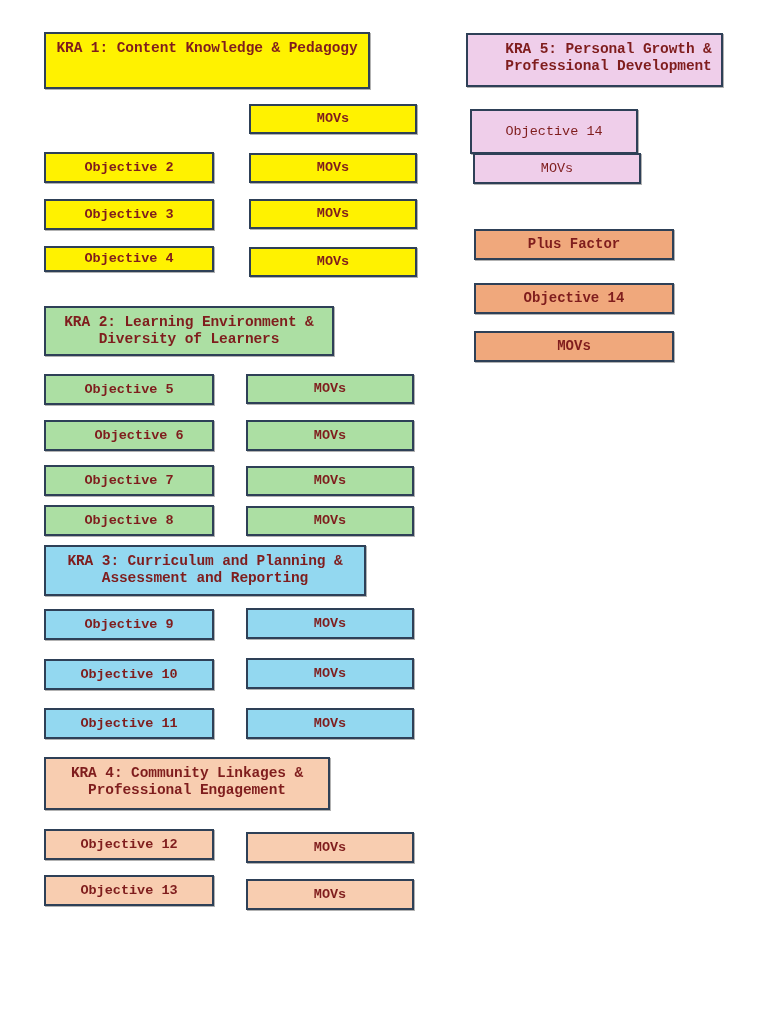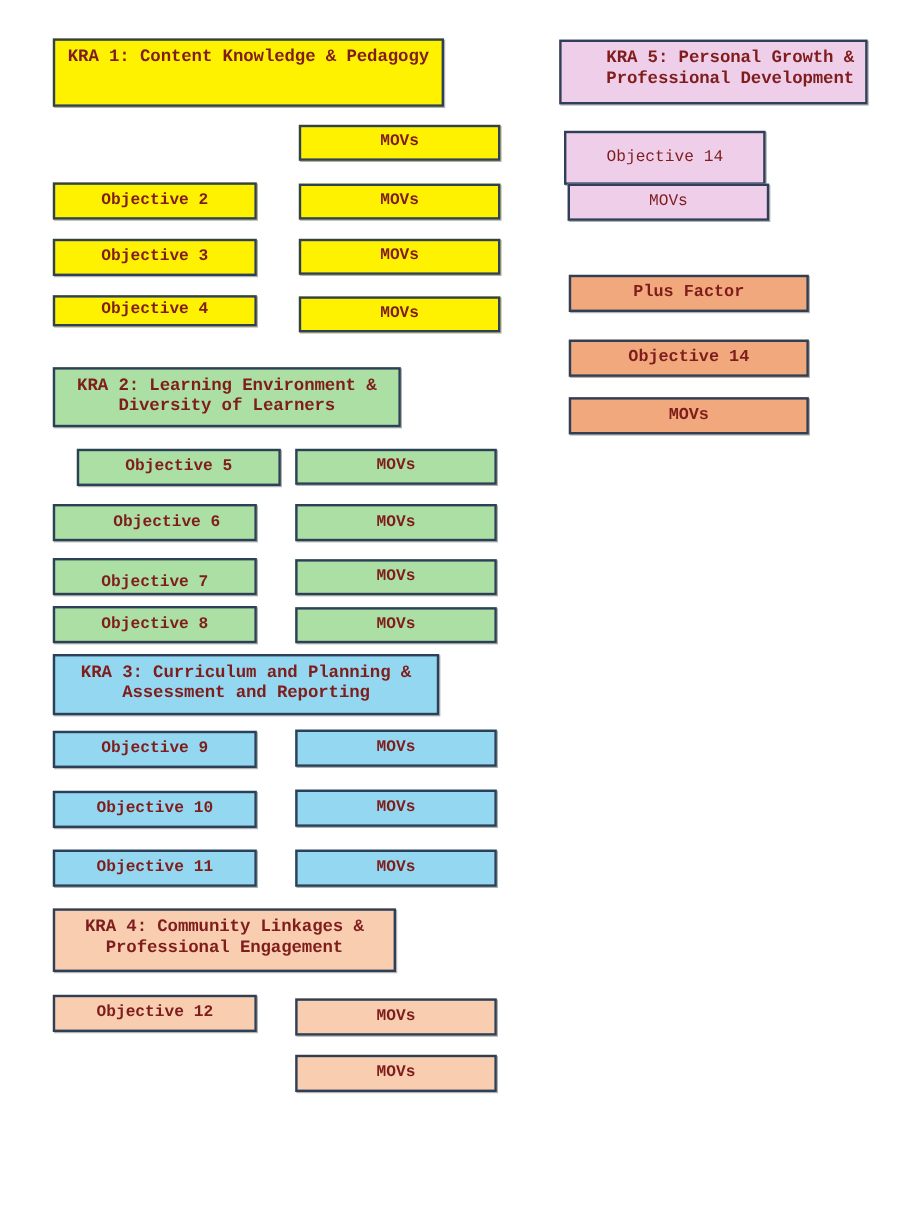--- a/index.html
+++ b/index.html
@@ -91,35 +91,35 @@
     <span>Objective 4</span>
   </div>
   <div class="box mov" style="left:249px; top:247px; width:168px; height:30px; background:#FFF200;">
     <span>MOVs</span>
   </div>
 
   <div class="box hdr" style="left:44px; top:306px; width:290px; height:50px; background:#ACDFA3;">
     <span class="inner">KRA 2: Learning Environment &amp; Diversity of Learners</span>
   </div>
 
-  <div class="box obj" style="left:44px; top:374px; width:170px; height:31px; background:#ACDFA3;margin-left:20px;">
+  <div class="box obj" style="left:44px; top:374px; width:170px; height:31px; background:#ACDFA3;">
     <span>Objective 5</span>
   </div>
   <div class="box mov" style="left:246px; top:374px; width:168px; height:30px; background:#ACDFA3;">
     <span>MOVs</span>
   </div>
 
   <div class="box obj" style="left:44px; top:420px; width:170px; height:31px; background:#ACDFA3;padding-left:20px;">
     <span>Objective 6</span>
   </div>
   <div class="box mov" style="left:246px; top:420px; width:168px; height:31px; background:#ACDFA3;">
     <span>MOVs</span>
   </div>
 
-  <div class="box obj" style="left:44px; top:465px; width:170px; height:31px; background:#ACDFA3;align-items:flex-end;">
+  <div class="box obj" style="left:44px; top:465px; width:170px; height:31px; background:#ACDFA3;">
     <span>Objective 7</span>
   </div>
   <div class="box mov" style="left:246px; top:466px; width:168px; height:30px; background:#ACDFA3;">
     <span>MOVs</span>
   </div>
 
   <div class="box obj" style="left:44px; top:505px; width:170px; height:31px; background:#ACDFA3;justify-content:center;">
     <span>Objective 8</span>
   </div>
   <div class="box mov" style="left:246px; top:506px; width:168px; height:30px; background:#ACDFA3;">
@@ -155,20 +155,23 @@
     <span class="inner">KRA 4: Community Linkages &amp; Professional Engagement</span>
   </div>
 
   <div class="box obj" style="left:44px; top:829px; width:170px; height:31px; background:#F8CDB0;">
     <span>Objective 12</span>
   </div>
   <div class="box mov" style="left:246px; top:832px; width:168px; height:31px; background:#F8CDB0;">
     <span>MOVs</span>
   </div>
 
+  <div class="box obj" style="left:44px; top:875px; width:170px; height:31px; background:#F8CDB0;">
+    <span>Objective 13</span>
+  </div>
   <div class="box mov" style="left:246px; top:879px; width:168px; height:31px; background:#F8CDB0;">
     <span>MOVs</span>
   </div>
 
   <div class="box hdr" style="left:466px; top:33px; width:257px; height:54px; background:#EFCEEA;padding-left:28px;">
     <span class="inner">KRA 5: Personal Growth &amp; Professional Development</span>
   </div>
 
   <div class="box obj plain" style="left:470px; top:109px; width:168px; height:45px; background:#EFCEEA;">
     <span>Objective 14</span>

